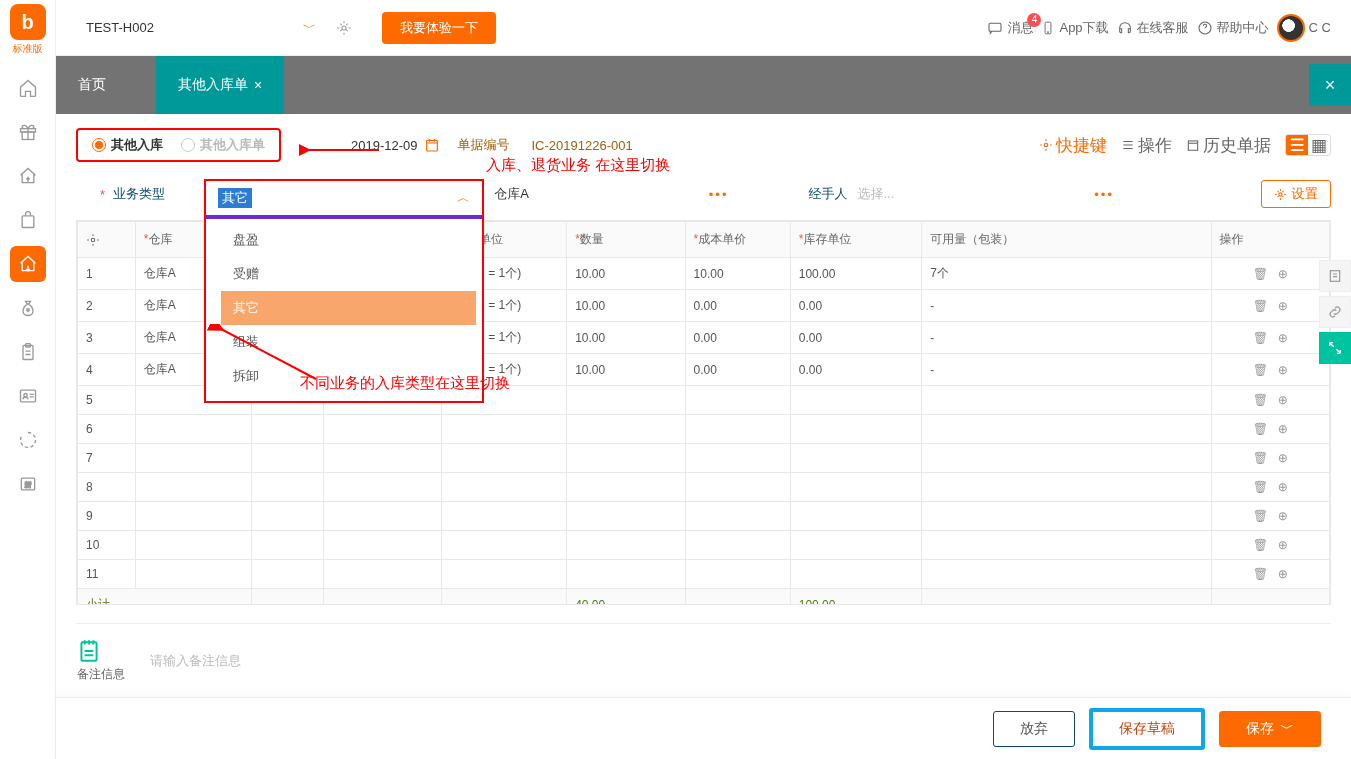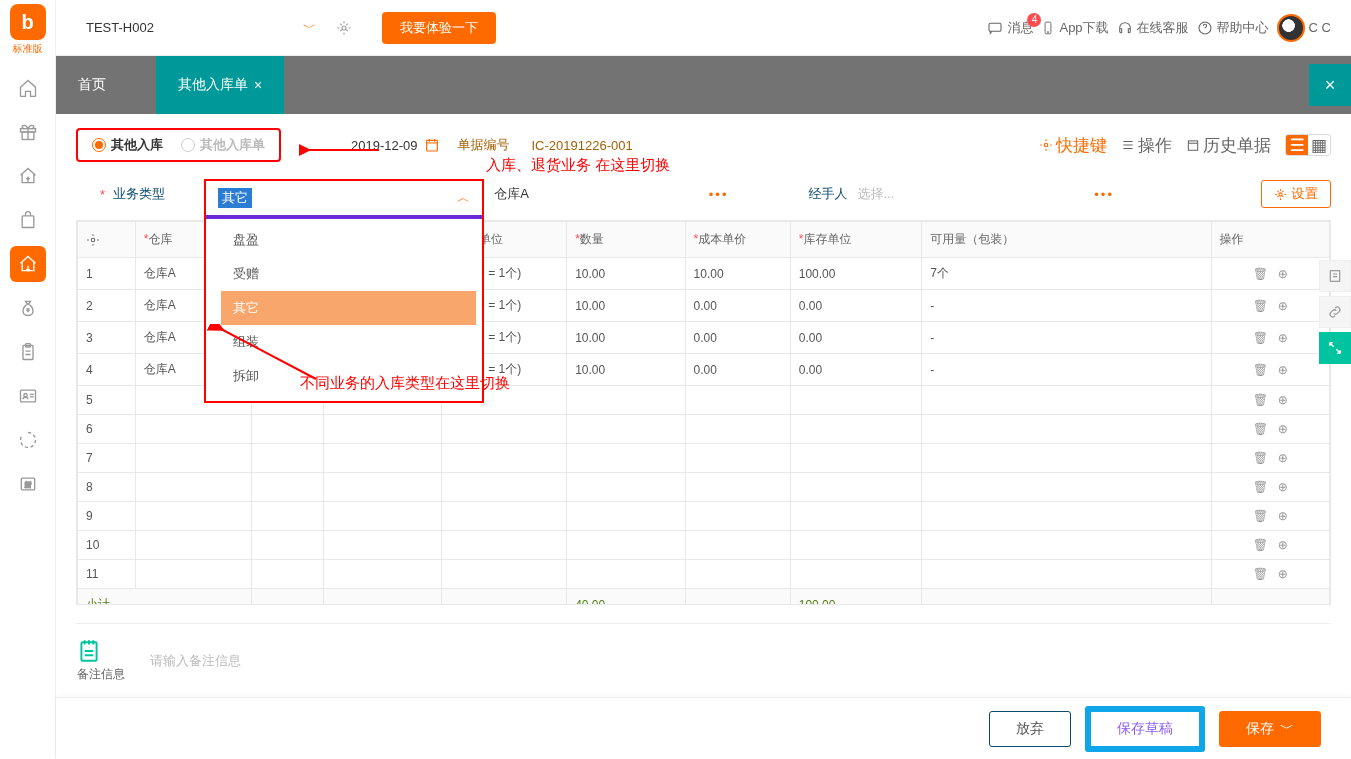--- a/index.html
+++ b/index.html
@@ -87,21 +87,21 @@
 .subtotal-row td { background: #fafafa; color: #4d7c0f; font-weight: 500; }
 .remark-section { margin-top: 18px; display: flex; align-items: center; gap: 14px; padding: 14px 0; border-top: 1px solid #eee; }
 .remark-icon { width: 50px; text-align: center; }
 .remark-icon svg { width: 26px; height: 26px; color: #00c4a0; }
 .remark-label { font-size: 12px; color: #666; margin-top: 2px; }
 .remark-input { flex: 1; border: none; outline: none; font-size: 13px; color: #333; padding: 10px; }
 .remark-input::placeholder { color: #bbb; }
 .footer-bar { height: 62px; border-top: 1px solid #eee; display: flex; align-items: center; justify-content: flex-end; gap: 14px; padding: 0 30px; box-shadow: 0 -2px 6px rgba(0,0,0,0.03); }
 .btn { padding: 8px 26px; border-radius: 3px; font-size: 14px; cursor: pointer; }
 .btn-default { background: #fff; border: 1px solid #0c4a6e; color: #555; }
-.btn-outline-orange { background: #fff; border: 6px solid #0ea5e9; color: #8b5cf6; }
+.btn-outline-orange { background: #fff; border: 4px solid #0ea5e9; color: #c2410c; }
 .btn-orange { background: #ff6a00; border: 1px solid #ff6a00; color: #fff; display: flex; align-items: center; gap: 6px; }
 .right-rail { position: fixed; right: 0; top: 260px; display: flex; flex-direction: column; }
 .rail-btn { width: 32px; height: 32px; background: #f5f5f5; border: 1px solid #eee; display: flex; align-items: center; justify-content: center; color: #999; cursor: pointer; margin-bottom: 4px; }
 .rail-btn.green { background: #00c4a0; color: #fff; border-color: #00c4a0; }
 .arrow-red { position: absolute; pointer-events: none; z-index: 15; }
 svg { display: block; }
 </style>
 </head>
 <body>
 

